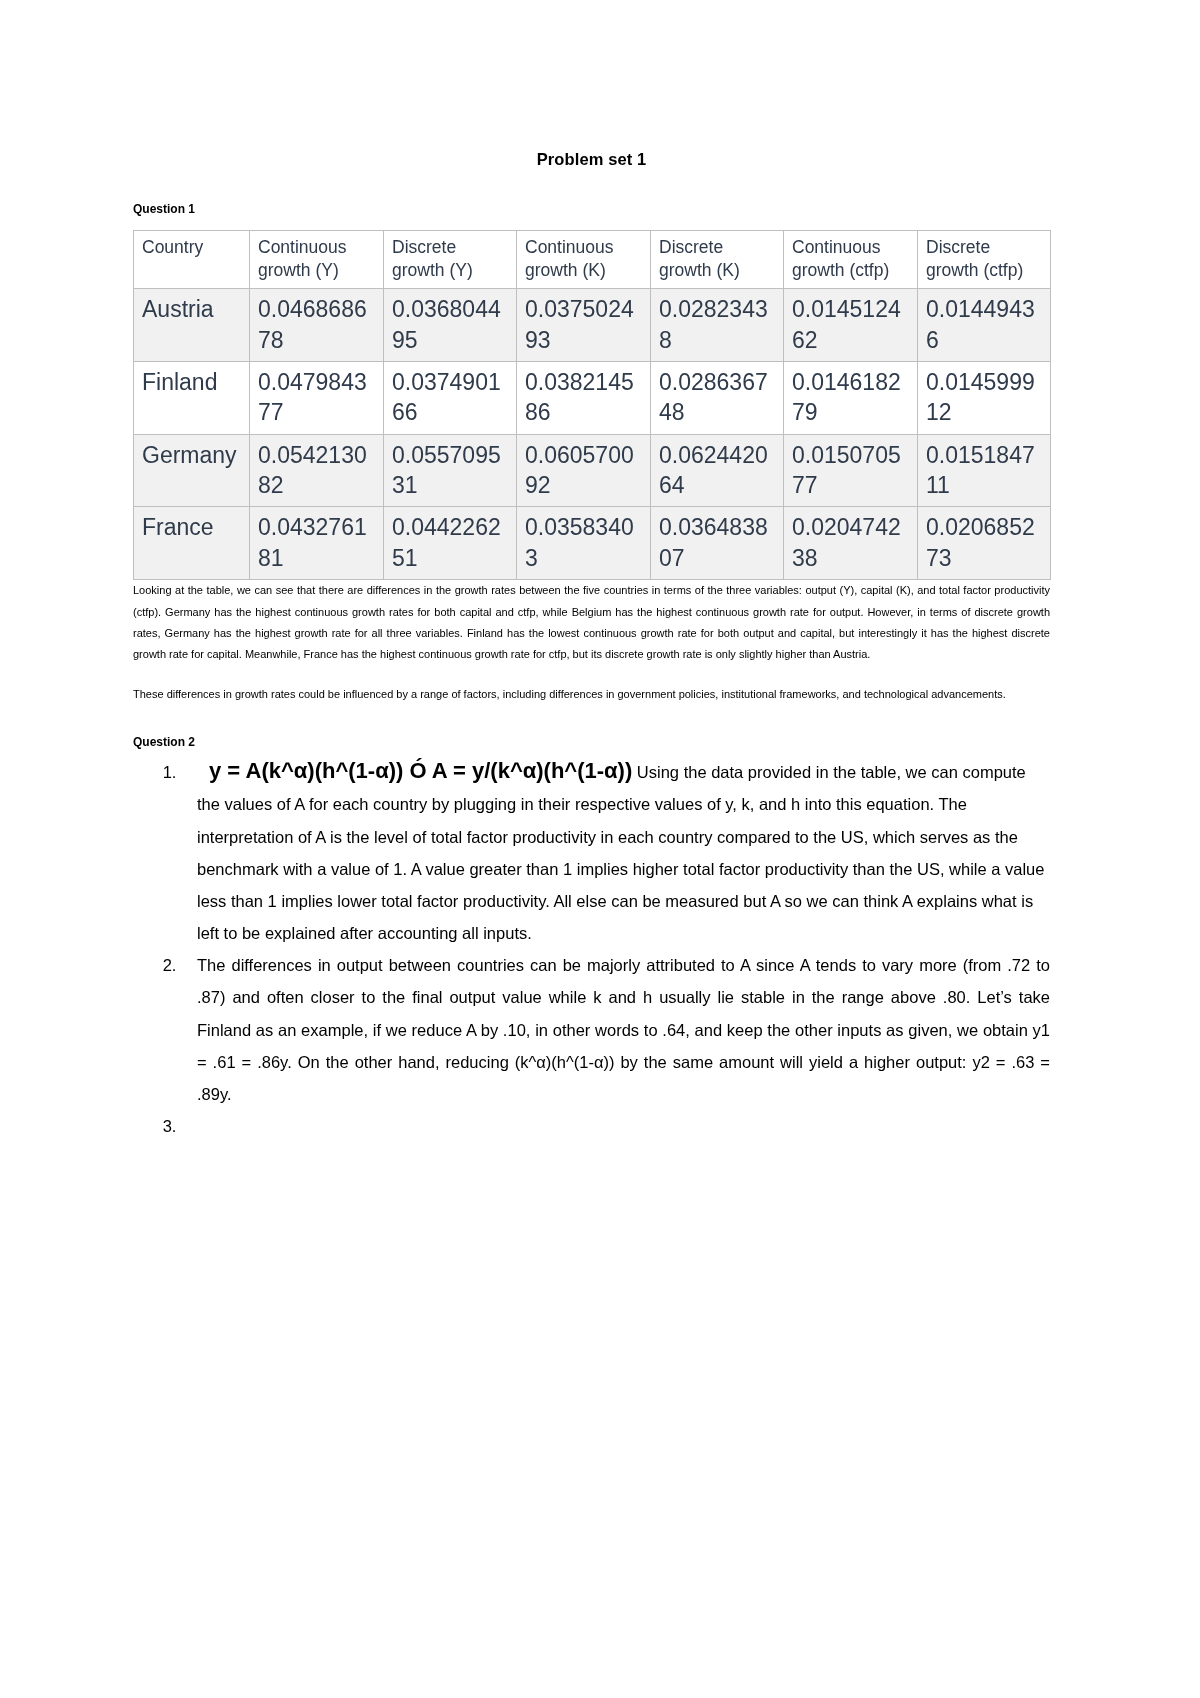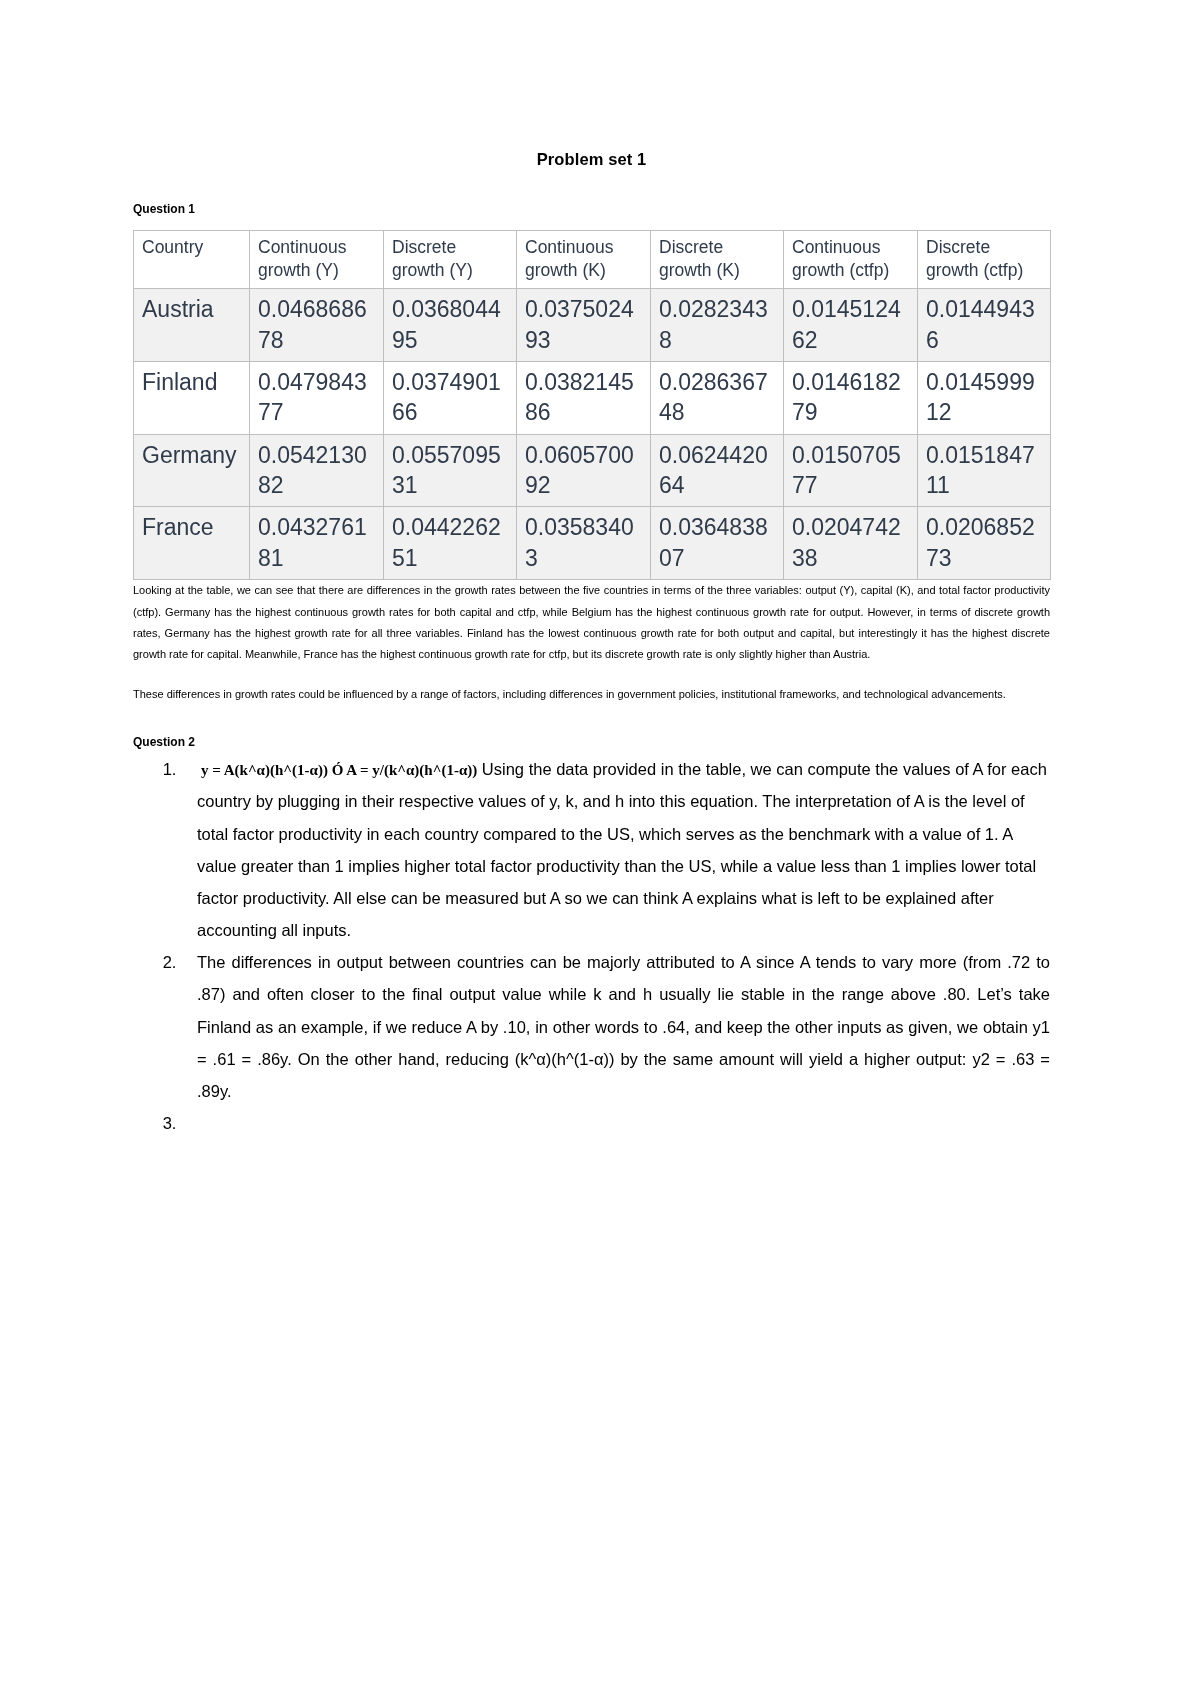--- a/index.html
+++ b/index.html
@@ -90,25 +90,24 @@
     line-height: 1.95;
   }
   ol.q2-list > li {
     margin-bottom: 0;
     padding-left: 16px;
   }
   ol.q2-list > li::marker {
     font-size: 16.5px;
   }
   .formula {
-    font-size: 15px;
-    margin: 10px 0 0 4px;
+    font-size: 22px;
+    margin: 10px 0 0 12px;
     line-height: 1.6;
     font-weight: bold;
-    font-family: Liberation Serif, serif;
   }
   .sub-par {
     font-size: 16.5px;
     line-height: 1.95;
     text-align: justify;
     margin: 26px 0 0 0;
   }
   .li-text {
     display: block;
     text-align: justify;

